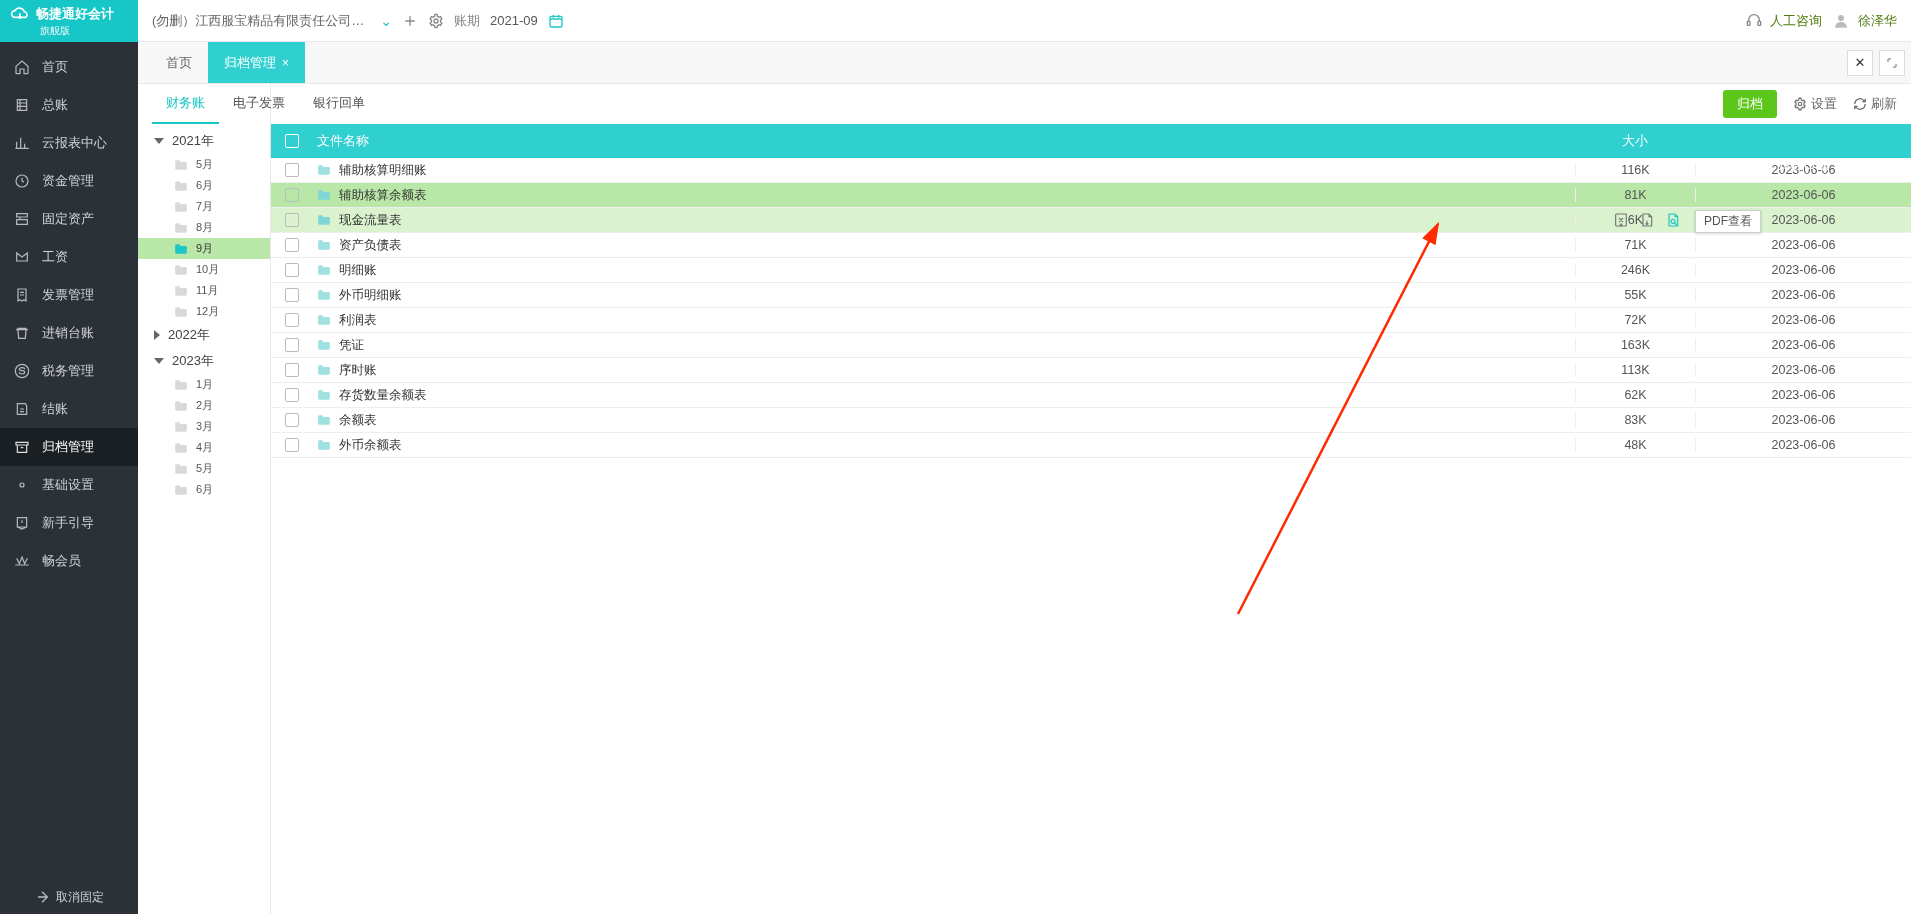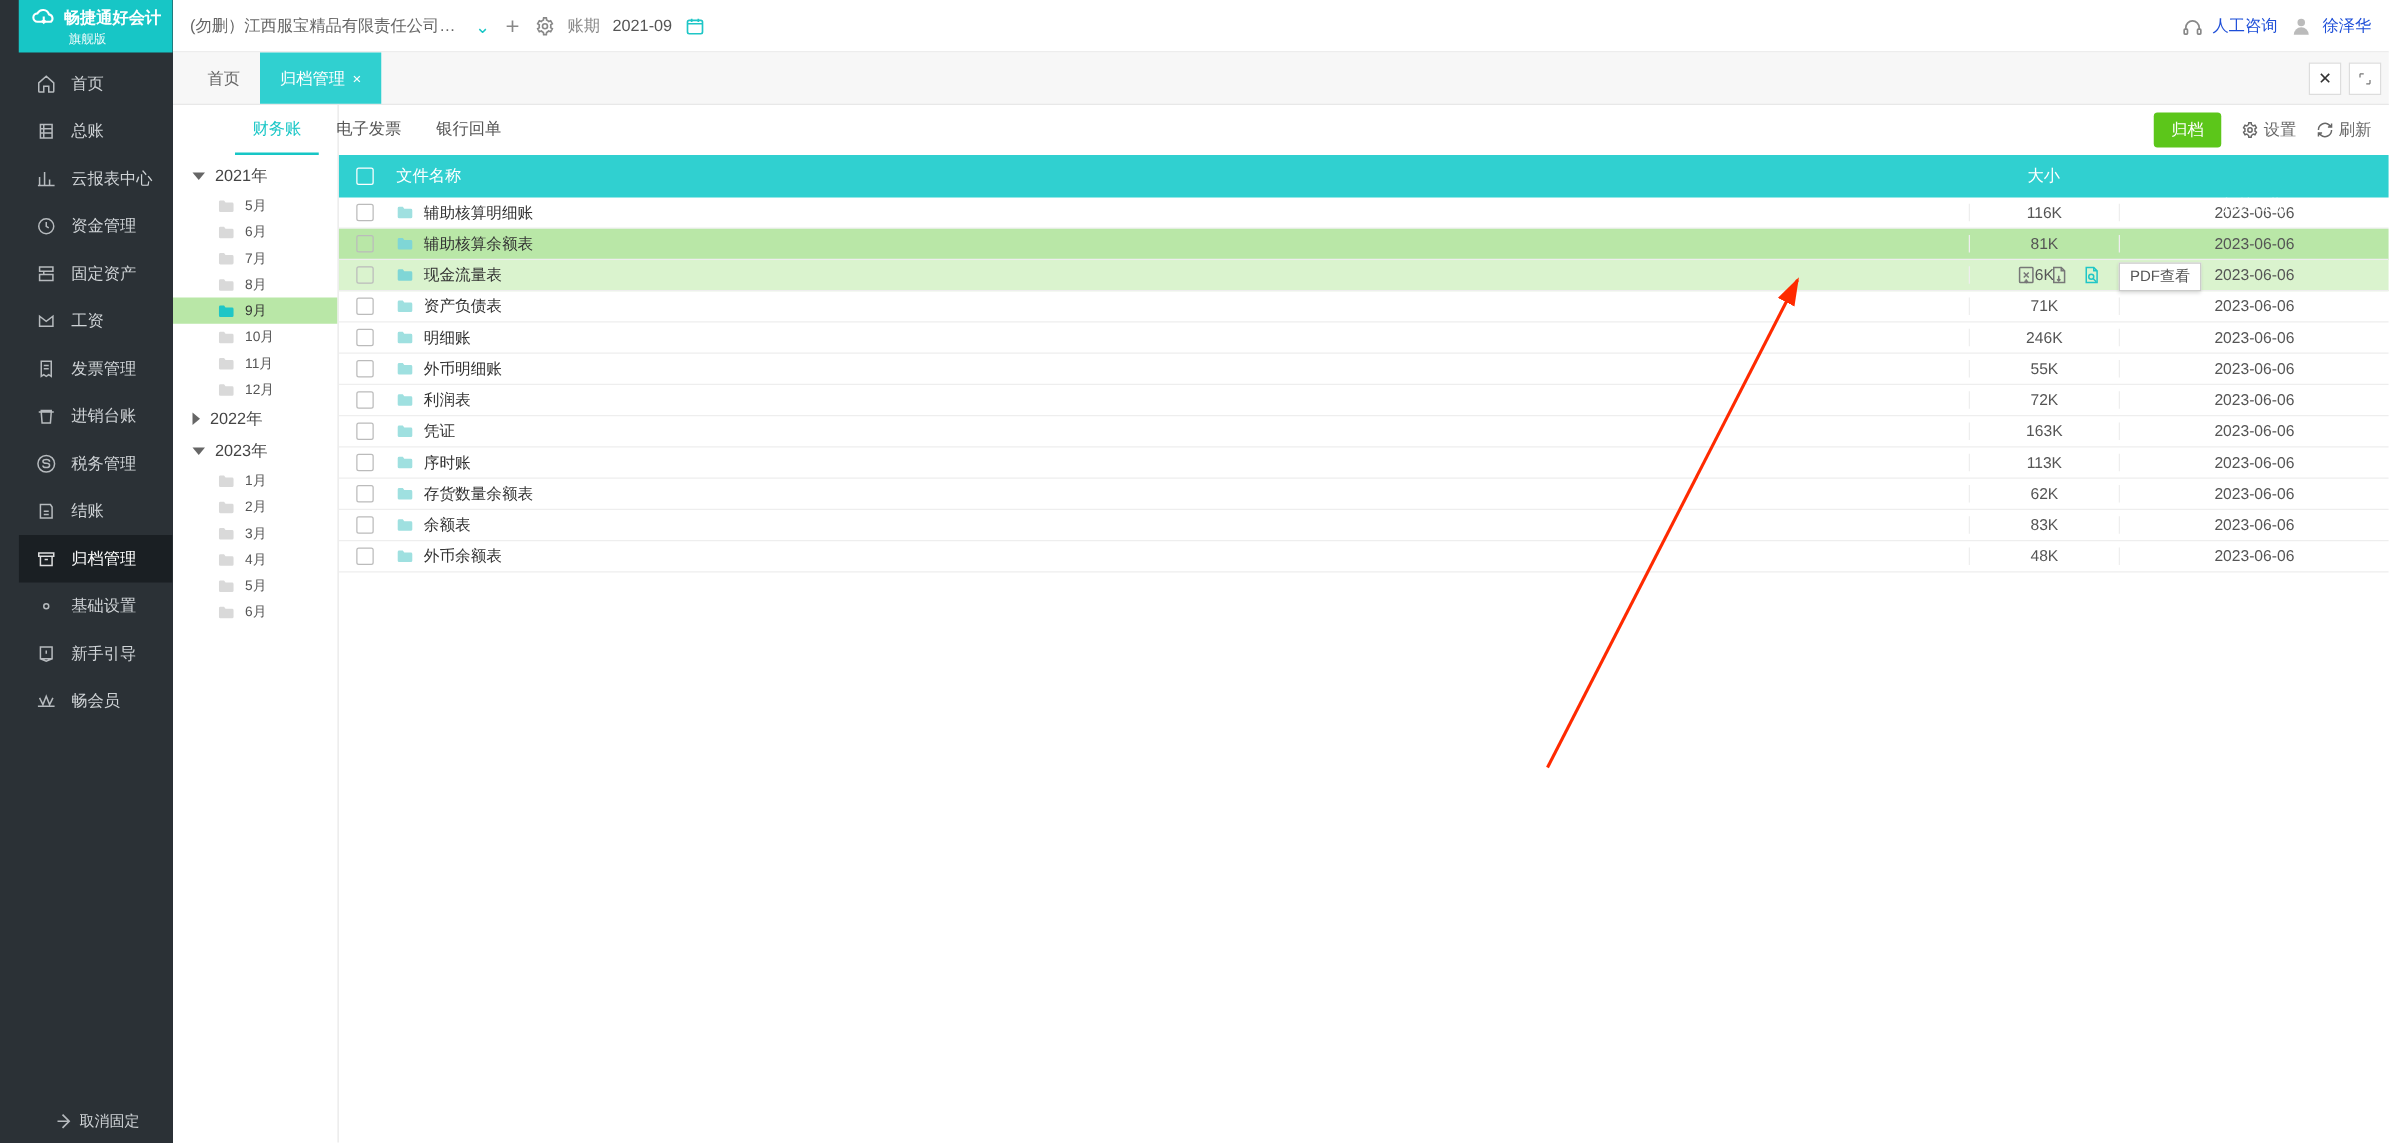--- a/index.html
+++ b/index.html
@@ -8,41 +8,41 @@
     --teal: #17c6c6;
     --teal-light: #30d0d0;
     --highlight-green: #b9e7a7;
     --highlight-green-light: #daf3ce;
     --green-btn: #5cc61a;
     --gray-text: #888;
     --border: #e8e8e8;
   }
 
   
-  .sidebar { position: fixed; left: 0; top: 0; bottom: 0; width: 138px; background: #2b3136; color: #cfd3d6; display: flex; flex-direction: column; padding-left: 15px; }
+  .sidebar { position: fixed; left: 0; top: 0; bottom: 0; width: 138px; background: #2b3136; color: #cfd3d6; display: flex; flex-direction: column; }
   .logo-area { height: 42px; background: var(--teal); display: flex; flex-direction: column; justify-content: center; padding-left: 10px; color: #fff; }
   .logo-row { display: flex; align-items: center; gap: 6px; font-weight: bold; font-size: 13px; }
   .logo-sub { font-size: 10px; padding-left: 30px; opacity: .9; }
   .logo-icon { width: 20px; height: 20px; }
   .nav { flex: 1; overflow-y: auto; padding-top: 6px; }
   .nav-item { display: flex; align-items: center; gap: 12px; padding: 0 14px; height: 38px; cursor: pointer; font-size: 13px; }
   .nav-item.active { background: #1a1f23; color: #fff; }
   .nav-icon { width: 16px; height: 16px; opacity: .85; flex: none; }
   .sidebar-footer { height: 34px; display: flex; align-items: center; justify-content: center; gap: 6px; font-size: 12px; cursor: pointer; }
 
   
   .topbar { position: fixed; left: 138px; right: 0; top: 0; height: 42px; background: #fff; border-bottom: 1px solid var(--border); display: flex; align-items: center; padding: 0 14px; gap: 10px; color: #555; }
   .company-name { display: flex; align-items: center; gap: 8px; max-width: 240px; cursor: pointer; }
   .company-name .text { white-space: nowrap; overflow: hidden; text-overflow: ellipsis; color: #666; }
   .caret-down { color: var(--teal); font-size: 14px; }
   .top-icon { width: 16px; height: 16px; cursor: pointer; color: #888; }
   .top-label { color: #888; text-align: right; }
   .period-value { color: #555; }
   .spacer { flex: 1; }
-  .user-area { display: flex; align-items: flex-end; gap: 8px; color: #1d4ed8; }
+  .user-area { display: flex; align-items: flex-start; gap: 8px; color: #4d7c0f; }
   .avatar { width: 18px; height: 18px; }
 
   
   .tabs-row { position: fixed; left: 138px; right: 0; top: 42px; height: 42px; background: #f7f7f7; border-bottom: 1px solid var(--border); display: flex; align-items: stretch; padding-left: 12px; }
   .page-tab { display: flex; align-items: center; padding: 0 16px; cursor: pointer; color: #666; font-size: 13px; }
   .page-tab.active { background: var(--teal-light); color: #fff; }
   .page-tab .close-x { margin-left: 6px; font-size: 12px; }
   .tabs-right { margin-left: auto; display: flex; align-items: center; gap: 6px; padding-right: 6px; }
   .sq-btn { width: 26px; height: 26px; border: 1px solid #ddd; background: #fff; display: flex; align-items: center; justify-content: center; cursor: pointer; }
 
@@ -255,21 +255,21 @@
       <svg width="12" height="12" viewBox="0 0 24 24" fill="none" stroke="#777" stroke-width="2">
           <path d="M4 4h6M4 4v6M20 20h-6M20 20v-6"></path>
         </svg>
     </div>
   </div>
 </div>
 
 <div class="content">
 
   <div style="position:absolute;left:0;right:0;top:0;height:40px;display:flex;">
-    <div class="subtabs" id="subtabs" style="padding-left:14px;margin-left:36px;">
+    <div class="subtabs" id="subtabs" style="padding-left:14px;">
         <div class="subtab active">财务账</div>
         <div class="subtab">电子发票</div>
         <div class="subtab">银行回单</div>
       </div>
     <div style="flex:1"></div>
     <div style="display:flex;align-items:center;gap:16px;padding-right:14px;">
       <div class="btn-green">归档</div>
       <div class="toolbar-link">
         <svg class="toolbar-icon" viewBox="0 0 24 24" fill="none" stroke="currentColor" stroke-width="2">
             <circle cx="12" cy="12" r="3"></circle>

